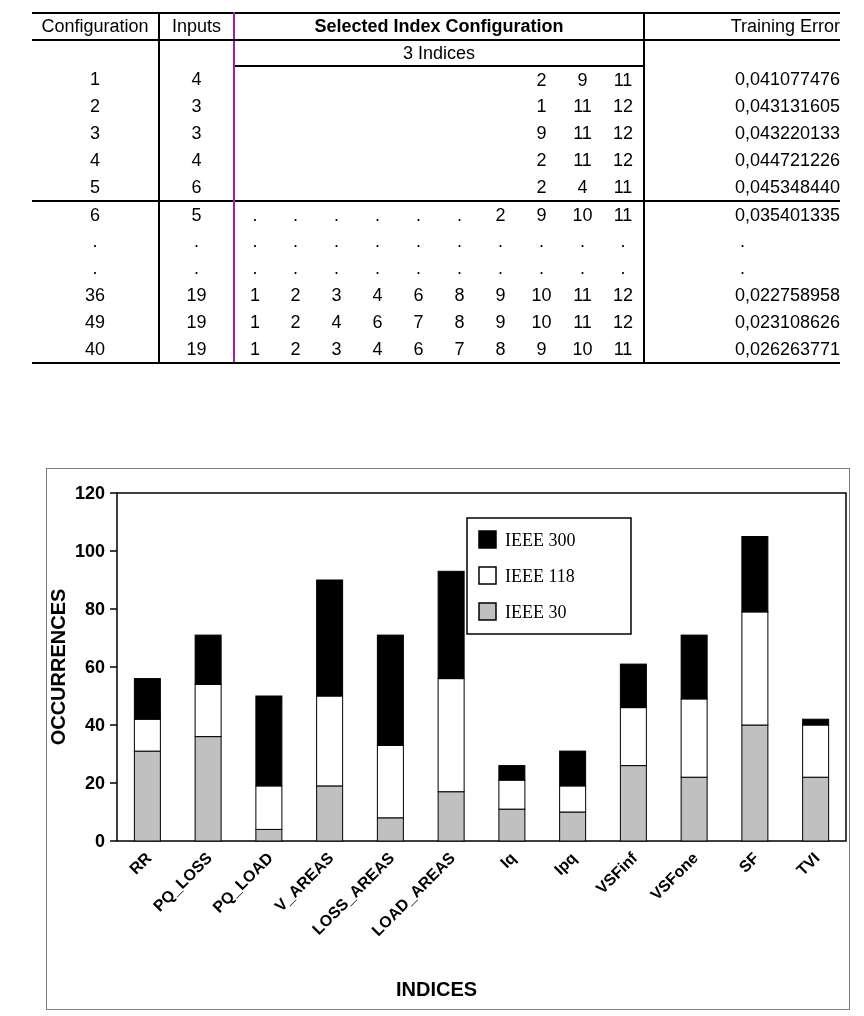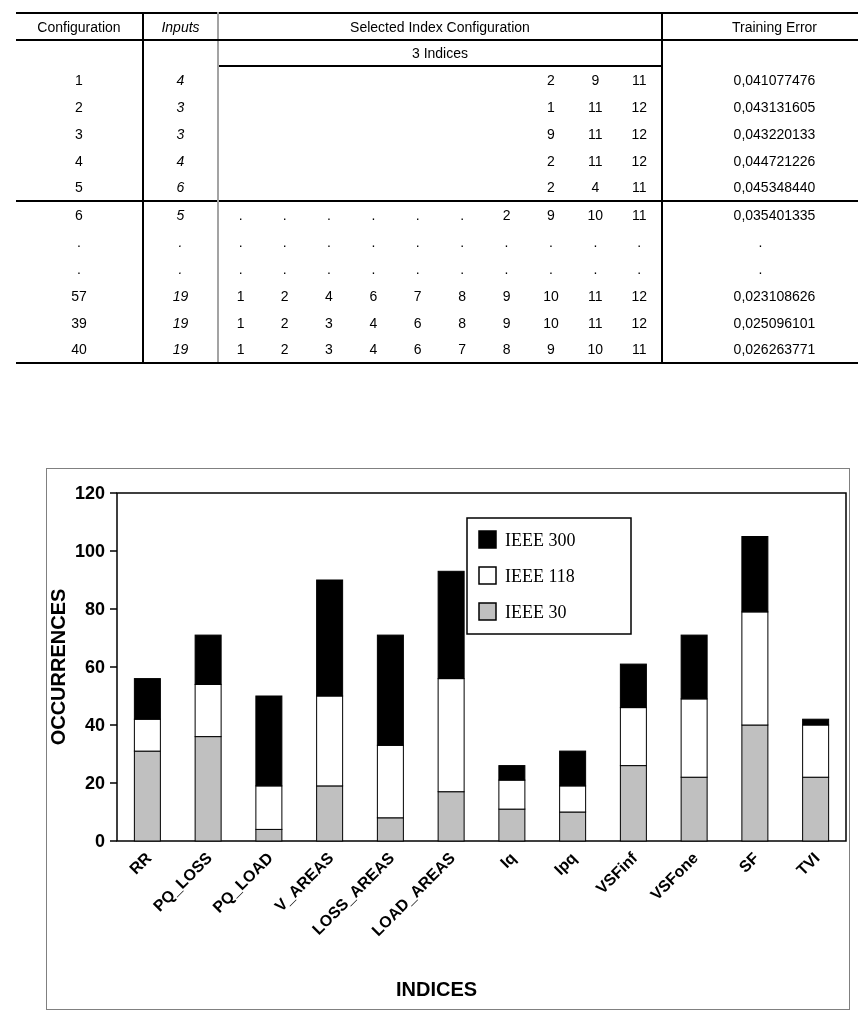--- a/index.html
+++ b/index.html
@@ -10,43 +10,43 @@
     height: 1016px;
     background: #ffffff;
     font-family: "Liberation Sans", sans-serif;
     color: #000;
     overflow: hidden;
   }
 
   
   .config-table {
     position: absolute;
-    left: 16px;
+    left: 32px;
     top: 12px;
     width: 808px;
     border-collapse: collapse;
     table-layout: fixed;
-    font-size: 14px;
+    font-size: 18px;
   }
   .config-table th, .config-table td {
     padding: 0;
     height: 27px;
     text-align: center;
     font-weight: normal;
     white-space: nowrap;
     overflow: hidden;
     vertical-align: middle;
   }
   th.col-config, td.col-config { width: 127px; border-right: 2px solid #000; }
-  th.col-inputs, td.col-inputs { width: 75px;  border-right: 2px solid #a3a3a3; font-style: italic; }
-  th.idx-group { width: 444px; }
+  th.col-inputs, td.col-inputs { width: 75px;  border-right: 2px solid #a21caf; }
+  th.idx-group { width: 410px; font-weight: bold; }
   th.col-error, td.col-error {
     width: 196px;
     border-left: 2px solid #000;
-    text-align: center;
+    text-align: right;
     padding-left: 28px;
   }
   td.col-error.dot { text-align: center; padding-left: 0; }
   thead th { border-top: 2px solid #000; border-bottom: 2px solid #000; height: 28px; }
   tr.rule-top td { border-top: 2px solid #000; }
   td.section-label { border-bottom: 2px solid #000; }
   tr.section-row td { height: 26px; }
   tr.last td { border-bottom: 2px solid #000; }
 
   
@@ -201,48 +201,48 @@
           <td class="idx">.</td>
           <td class="idx">.</td>
           <td class="idx">.</td>
           <td class="idx">.</td>
           <td class="idx">.</td>
           <td class="idx">.</td>
           <td class="idx">.</td>
           <td class="col-error dot">.</td>
         </tr>
         <tr>
-          <td class="col-config">57</td>
+          <td class="col-config">36</td>
+          <td class="col-inputs">19</td>
+          <td class="idx">1</td>
+          <td class="idx">2</td>
+          <td class="idx">3</td>
+          <td class="idx">4</td>
+          <td class="idx">6</td>
+          <td class="idx">8</td>
+          <td class="idx">9</td>
+          <td class="idx">10</td>
+          <td class="idx">11</td>
+          <td class="idx">12</td>
+          <td class="col-error">0,022758958</td>
+        </tr>
+        <tr>
+          <td class="col-config">49</td>
           <td class="col-inputs">19</td>
           <td class="idx">1</td>
           <td class="idx">2</td>
           <td class="idx">4</td>
           <td class="idx">6</td>
           <td class="idx">7</td>
           <td class="idx">8</td>
           <td class="idx">9</td>
           <td class="idx">10</td>
           <td class="idx">11</td>
           <td class="idx">12</td>
           <td class="col-error">0,023108626</td>
-        </tr>
-        <tr>
-          <td class="col-config">39</td>
-          <td class="col-inputs">19</td>
-          <td class="idx">1</td>
-          <td class="idx">2</td>
-          <td class="idx">3</td>
-          <td class="idx">4</td>
-          <td class="idx">6</td>
-          <td class="idx">8</td>
-          <td class="idx">9</td>
-          <td class="idx">10</td>
-          <td class="idx">11</td>
-          <td class="idx">12</td>
-          <td class="col-error">0,025096101</td>
         </tr>
         <tr class="last">
           <td class="col-config">40</td>
           <td class="col-inputs">19</td>
           <td class="idx">1</td>
           <td class="idx">2</td>
           <td class="idx">3</td>
           <td class="idx">4</td>
           <td class="idx">6</td>
           <td class="idx">7</td>

